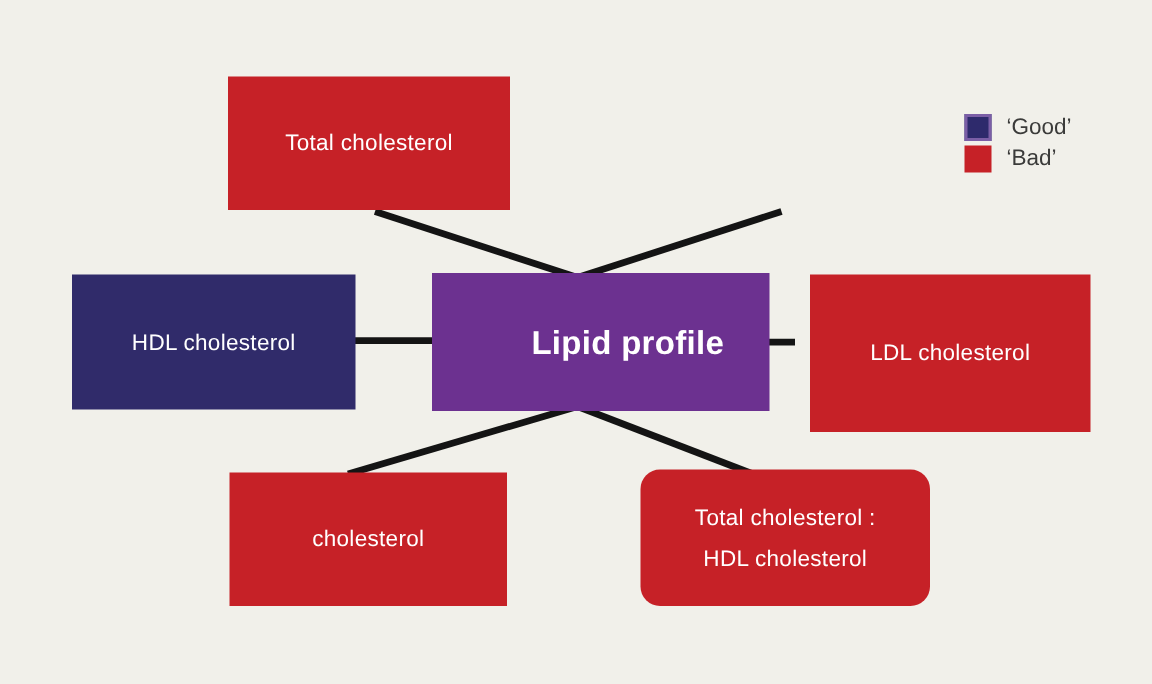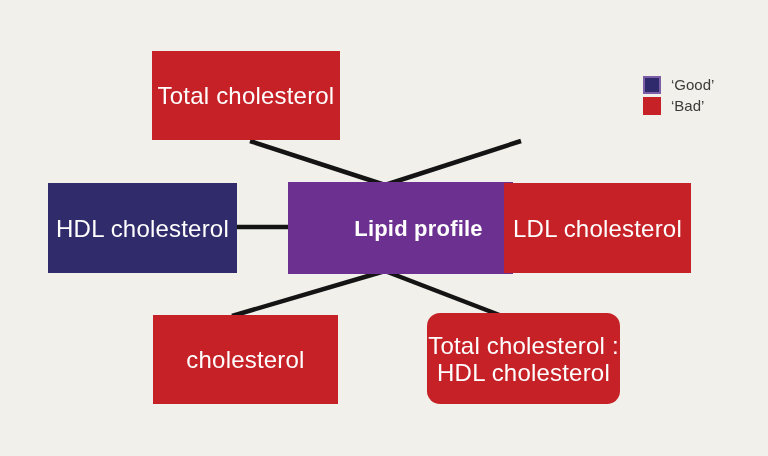--- a/index.html
+++ b/index.html
@@ -19,38 +19,38 @@
     width: 768px; height: 456px;
   }
 
   .node {
     position: absolute;
     display: flex;
     align-items: center;
     justify-content: center;
     text-align: center;
     color: #FFFFFF;
-    font-size: 24px;
+    font-size: 15px;
     line-height: 27px;
     letter-spacing: 0.2px;
   }
   .node.bad  { background: #C62127; }
   .node.good { background: #302B6A; }
   .node.center {
     background: #6C3190;
     font-weight: bold;
     font-size: 22px;
     padding-left: 36px;
   }
 
   .node-total        { left: 152px; top: 51px;  width: 188px; height: 89px; }
   .node-trig         { left: 427px; top: 52px;  width: 191px; height: 88px; }
   .node-hdl          { left: 48px;  top: 183px; width: 189px; height: 90px; }
   .node-lipid        { left: 288px; top: 182px; width: 189px; height: 92px; }
-  .node-ldl          { left: 504px; top: 183px; width: 187px; height: 90px; }
+  .node-ldl          { left: 540px; top: 183px; width: 187px; height: 105px; }
   .node-nonhdl       { left: 153px; top: 315px; width: 185px; height: 89px; }
   .node-ratio        { left: 427px; top: 313px; width: 193px; height: 91px; border-radius: 13px; }
 
   .two-line span { display: block; }
 
   .legend {
     position: absolute;
     left: 643px; top: 76px;
     display: flex;
     flex-direction: column;

